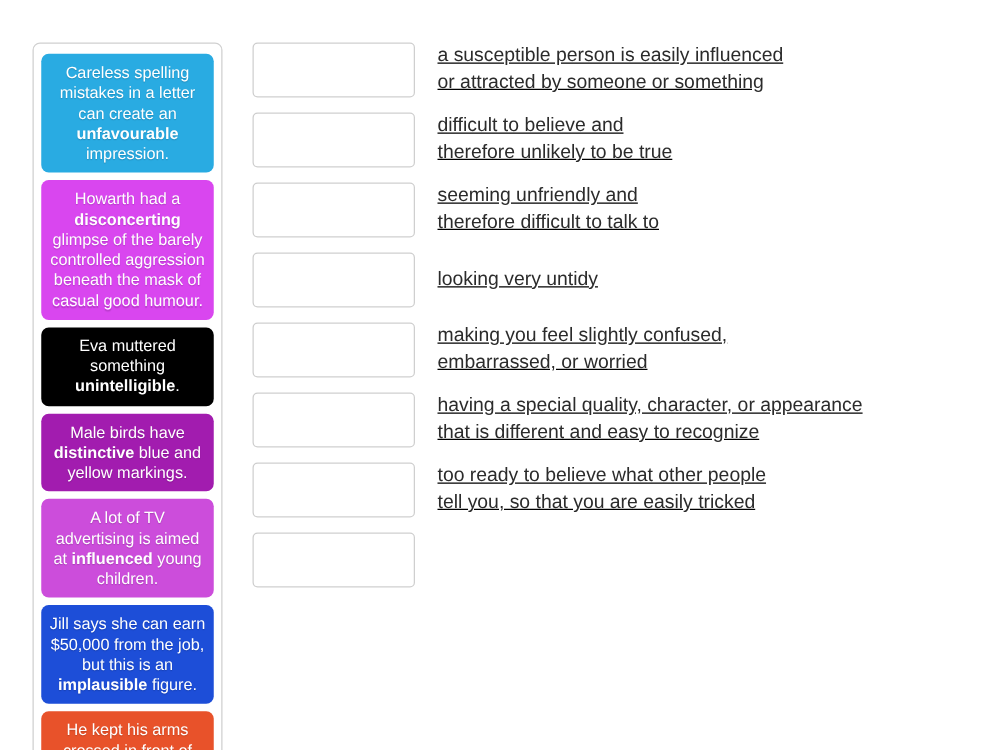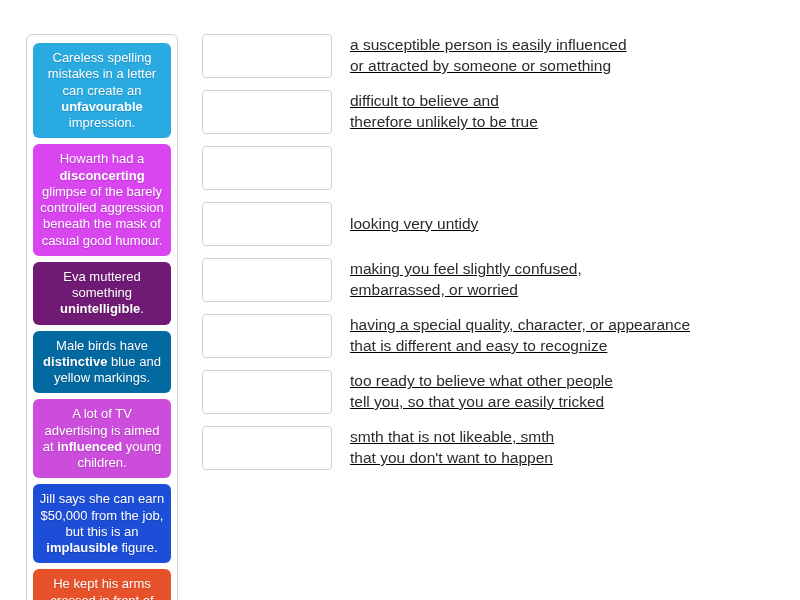--- a/index.html
+++ b/index.html
@@ -93,24 +93,24 @@
 
 <div class="board">
 
   <div class="cards-panel">
     <div class="card" style="background: rgb(41, 171, 226);">
         <span class="t"><span>Careless spelling mistakes in a letter can create an </span><b>unfavourable</b><span> impression.</span></span>
       </div>
     <div class="card" style="background: #d946ef;">
         <span class="t"><span>Howarth had a </span><b>disconcerting</b><span> glimpse of the barely controlled aggression beneath the mask of casual good humour.</span></span>
       </div>
-    <div class="card" style="background: #701a75; justify-content: flex-end;">
+    <div class="card" style="background: #000000; justify-content: flex-end;">
         <span class="t"><span>Eva muttered something </span><b>unintelligible</b><span>.</span></span>
       </div>
-    <div class="card" style="background: #0369a1;">
+    <div class="card" style="background: #a21caf;">
         <span class="t"><span>Male birds have </span><b>distinctive</b><span> blue and yellow markings.</span></span>
       </div>
     <div class="card" style="background: rgb(204, 77, 219);">
         <span class="t"><span>A lot of TV advertising is aimed at </span><b>influenced</b><span> young children.</span></span>
       </div>
     <div class="card" style="background: #1d4ed8;">
         <span class="t"><span>Jill says she can earn $50,000 from the job, but this is an </span><b>implausible</b><span> figure.</span></span>
       </div>
     <div class="card" style="background: rgb(232, 82, 42);">
         <span class="t"><span>He kept his arms crossed in front of him and seemed somewhat </span><b>unapproachable</b><span>.</span></span>
@@ -124,20 +124,22 @@
       <div class="definition">a susceptible person is easily influenced
 or attracted by someone or something</div>
     </div>
     <div class="row">
       <div class="slot"></div>
       <div class="definition">difficult to believe and
 therefore unlikely to be true</div>
     </div>
     <div class="row">
       <div class="slot"></div>
+      <div class="definition">seeming unfriendly and
+therefore difficult to talk to</div>
     </div>
     <div class="row">
       <div class="slot"></div>
       <div class="definition">looking very untidy</div>
     </div>
     <div class="row">
       <div class="slot"></div>
       <div class="definition">making you feel slightly confused,
 embarrassed, or worried</div>
     </div>
@@ -146,18 +148,16 @@
       <div class="definition">having a special quality, character, or appearance
 that is different and easy to recognize</div>
     </div>
     <div class="row">
       <div class="slot"></div>
       <div class="definition">too ready to believe what other people
 tell you, so that you are easily tricked</div>
     </div>
     <div class="row">
       <div class="slot"></div>
-      <div class="definition">smth that is not likeable, smth
-that you don't want to happen</div>
     </div>
   </div>
 
 </div>
 
 </body></html>

